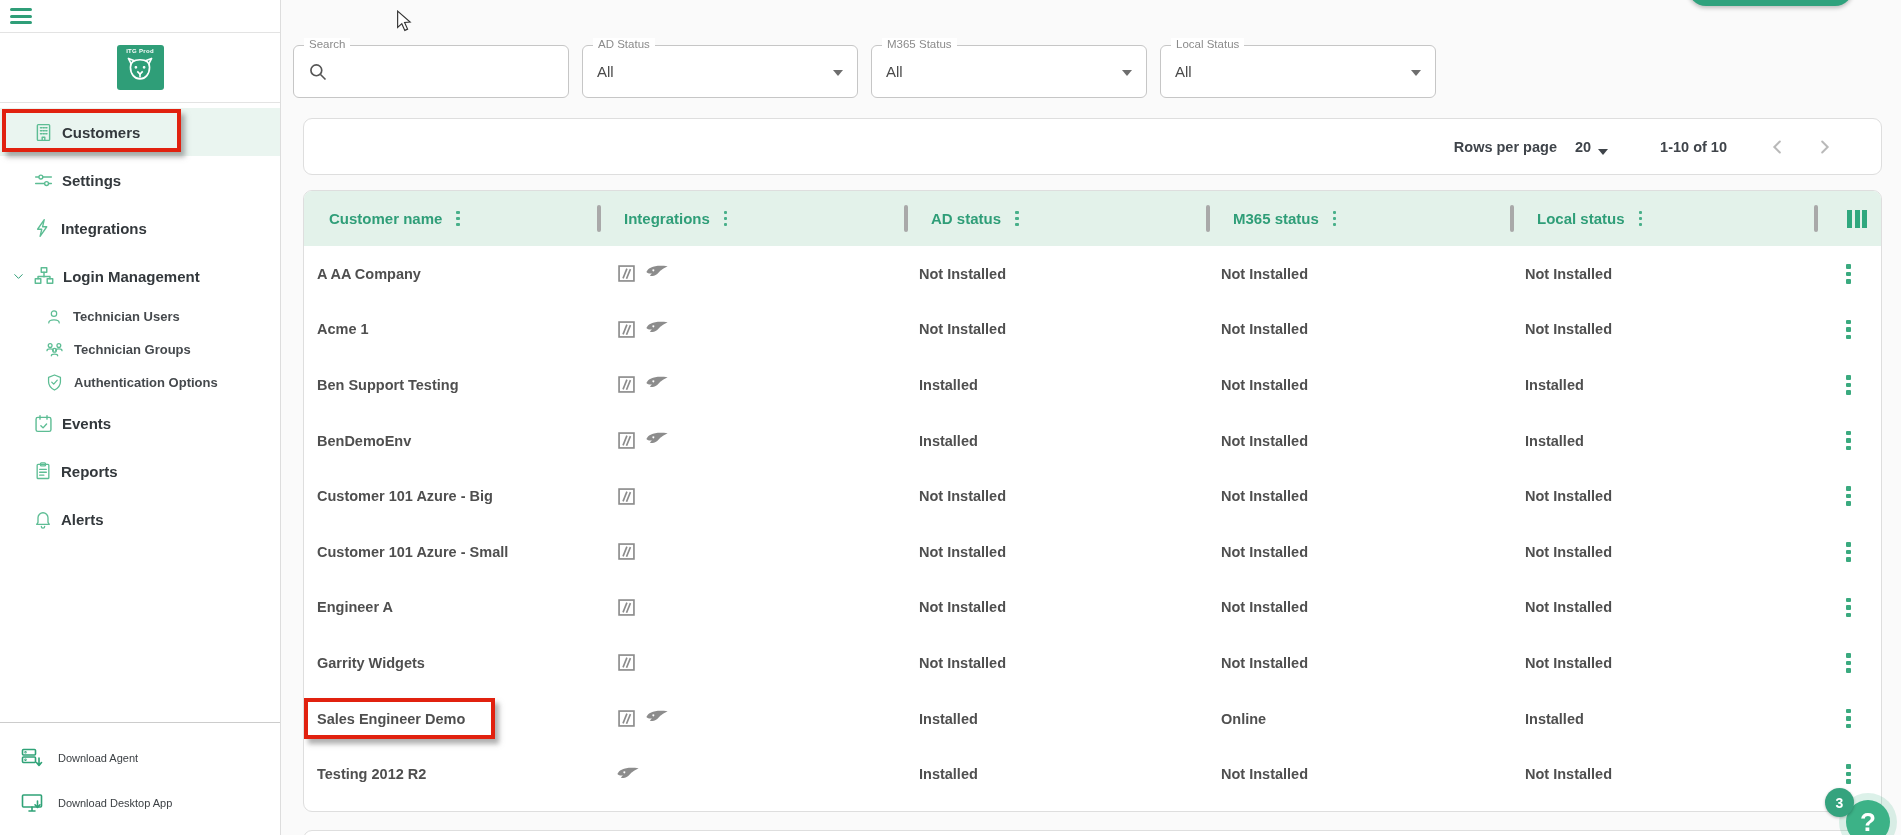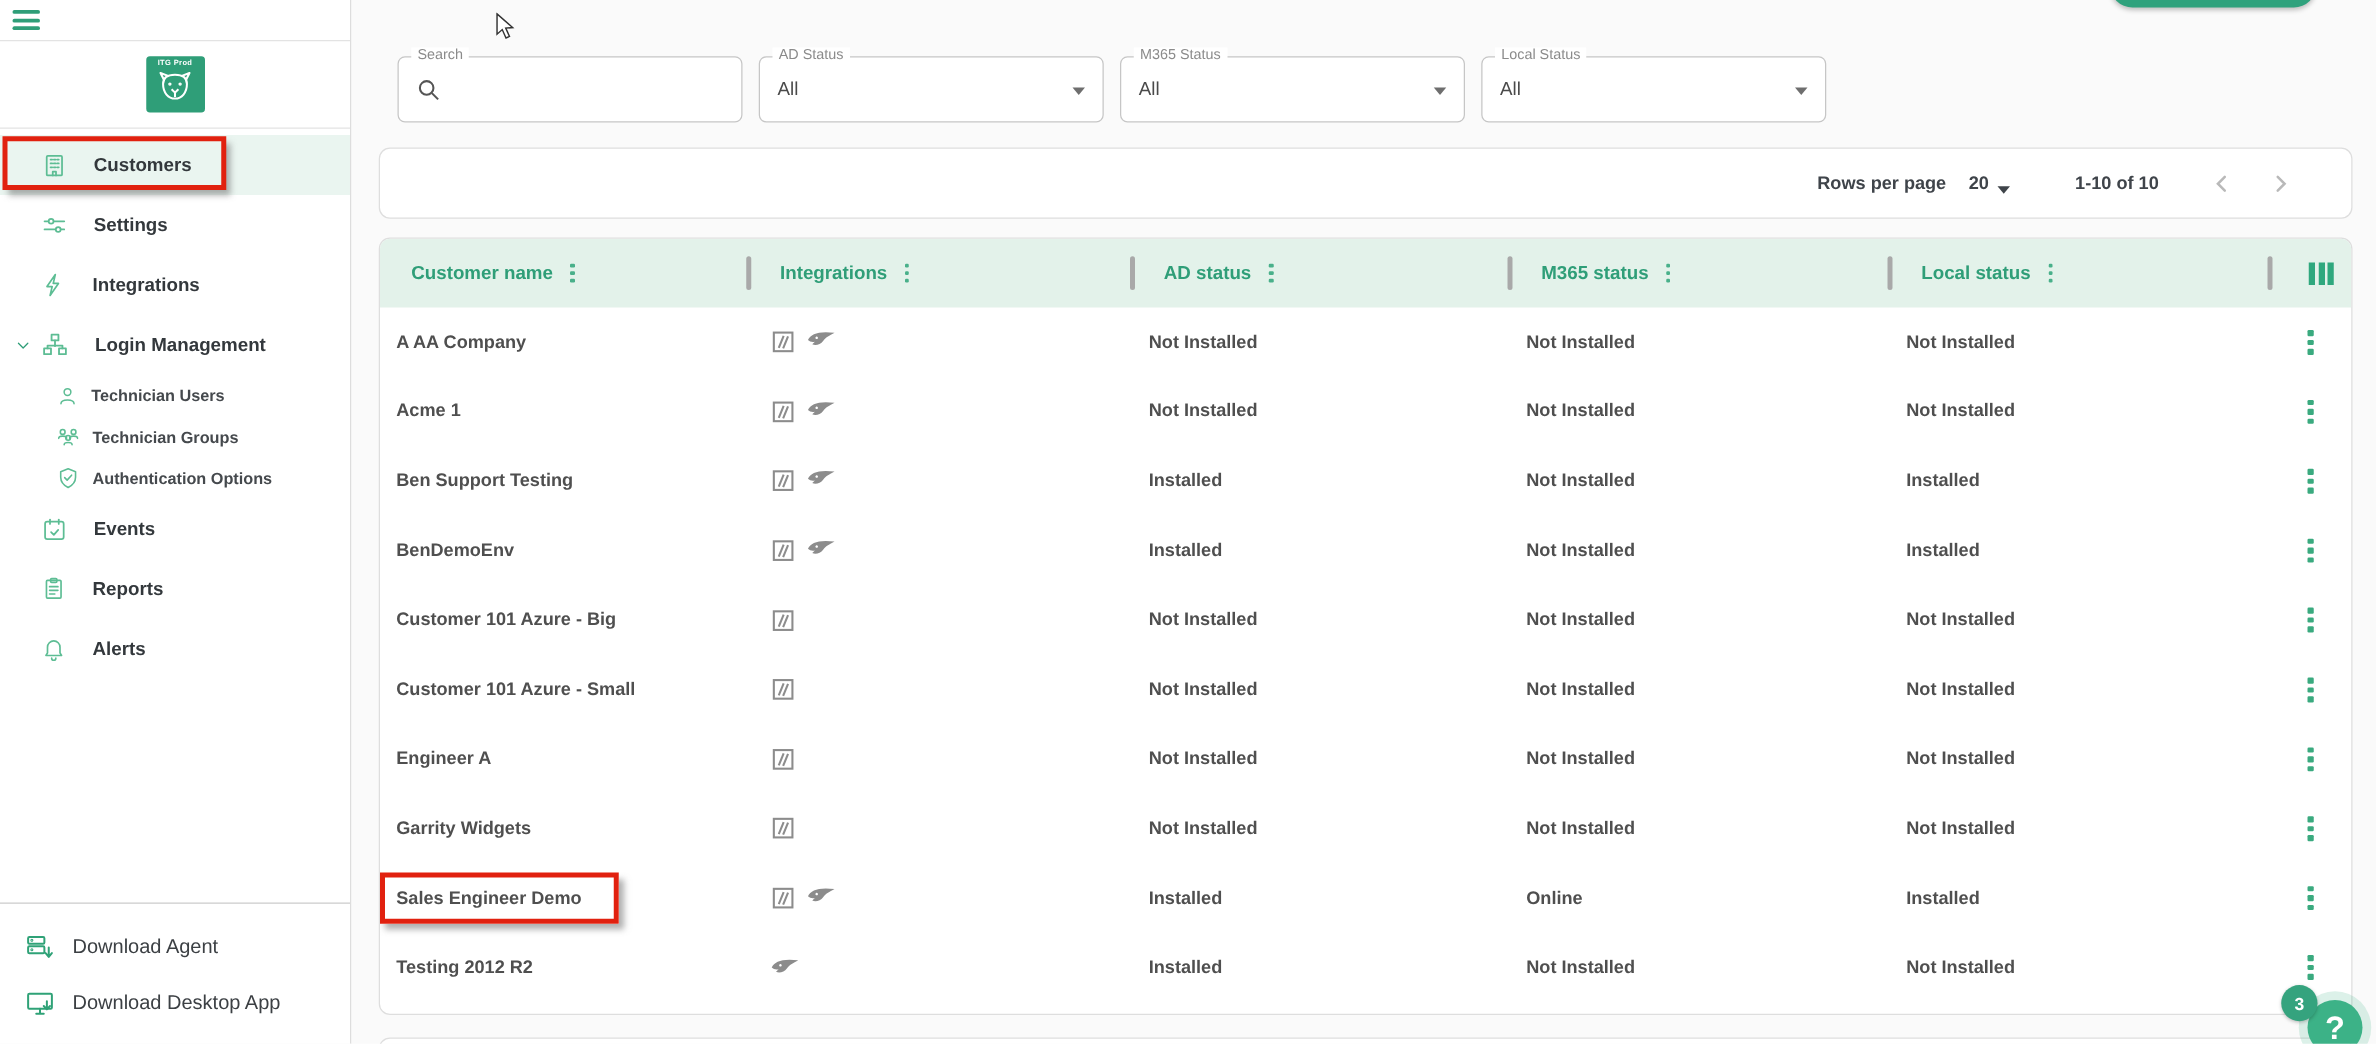--- a/index.html
+++ b/index.html
@@ -8,38 +8,38 @@
 
   
   .sidebar { position:relative; width:281px; height:835px; background:#fff; border-right:1px solid #ddd; display:flex; flex-direction:column; flex:none; }
   .burger-row { height:33px; border-bottom:1px solid #e3e3e3; display:flex; align-items:center; padding-left:10px; }
   .burger { width:22px; height:16px; display:flex; flex-direction:column; justify-content:space-between; cursor:pointer; }
   .burger span { height:3px; background:#2f9e78; border-radius:2px; }
   .logo-row { height:70px; border-bottom:1px solid #e3e3e3; display:flex; align-items:center; justify-content:center; }
   .logo { width:47px; height:45px; background:#2f9e78; border-radius:3px; display:flex; flex-direction:column; align-items:center; padding-top:3px; }
   .logo .logo-txt { color:#fff; font-size:6px; font-weight:bold; letter-spacing:.3px; line-height:7px; }
   .nav { flex:1; padding-top:5px; overflow:hidden; }
-  .nav-item { position:relative; height:48px; display:flex; align-items:center; padding-left:33px; gap:21px; cursor:pointer; }
+  .nav-item { position:relative; height:48px; display:flex; align-items:center; padding-left:33px; gap:8px; cursor:pointer; }
   .nav-item .lbl { font-size:15px; font-weight:bold; color:#33383c; }
   .nav-item.selected { background:#eaf5f0; }
   .nav-item .chev { position:absolute; left:11px; color:#2f9e78; display:flex; }
   .nav-icn { color:#5dbd94; display:flex; flex:none; }
   .sub-item { height:33px; display:flex; align-items:center; padding-left:45px; gap:10px; cursor:pointer; }
   .sub-item .lbl { font-size:13px; font-weight:bold; color:#45494d; }
   .annot { position:absolute; border:4px solid #e1210f; box-shadow:4px 5px 5px rgba(110,110,110,.55); pointer-events:none; z-index:5; }
   .side-foot { border-top:1px solid #ccc; padding:12px 0 10px 0; }
   .foot-item { height:45px; display:flex; align-items:center; padding-left:20px; gap:14px; cursor:pointer; }
-  .foot-item .lbl { font-size:16px; color:#3c4044; }
+  .foot-item .lbl { font-size:11px; color:#3c4044; }
   .foot-item .nav-icn { color:#2fa277; }
 
   
   .content { position:relative; flex:1; height:835px; }
   .top-btn { position:absolute; top:-30px; right:48px; width:165px; height:36px; border-radius:18px; background:#2fa27d; box-shadow:0 2px 4px rgba(0,0,0,.25); }
 
-  .filters { position:absolute; top:45px; left:37px; display:flex; gap:13px; }
+  .filters { position:absolute; top:45px; left:12px; display:flex; gap:13px; }
   .field { position:relative; width:276px; height:53px; background:#fff; border:1px solid #c6c6c6; border-radius:6px; display:flex; align-items:center; padding:0 14px; }
   .field .flabel { position:absolute; top:-8px; left:10px; background:#fff; padding:0 5px; font-size:11.5px; color:#8b8b8b; }
   .field .fval { font-size:15px; color:#4a4a4a; }
   .field .caret { position:absolute; right:14px; top:24px; width:0; height:0; border-left:5px solid transparent; border-right:5px solid transparent; border-top:6px solid #6e6e6e; }
   .search-icn { color:#555; display:flex; margin-right:10px; }
 
   .card { background:#fff; border:1px solid #dedede; border-radius:9px; }
   .pager-card { position:absolute; top:118px; left:22px; right:19px; height:57px; display:flex; align-items:center; justify-content:flex-end; gap:0; }
   .pager-card .rpp-lbl { font-size:14.5px; color:#3f444a; font-weight:bold; }
   .rpp-select { display:flex; align-items:flex-end; gap:7px; margin-left:18px; cursor:pointer; }

